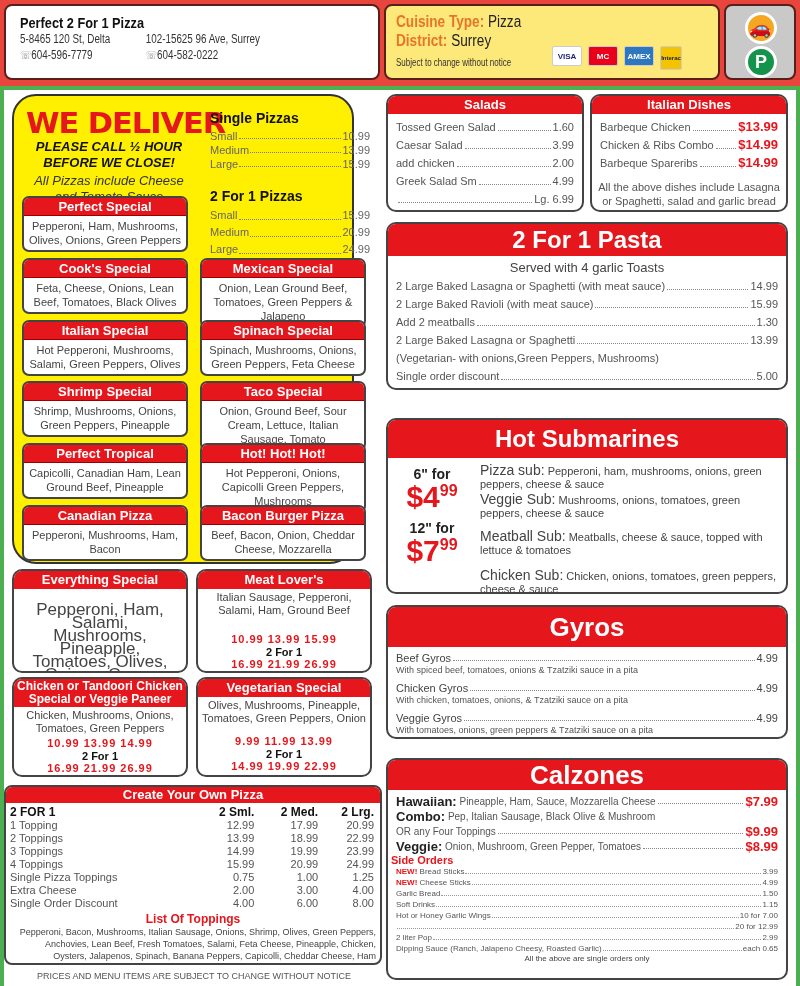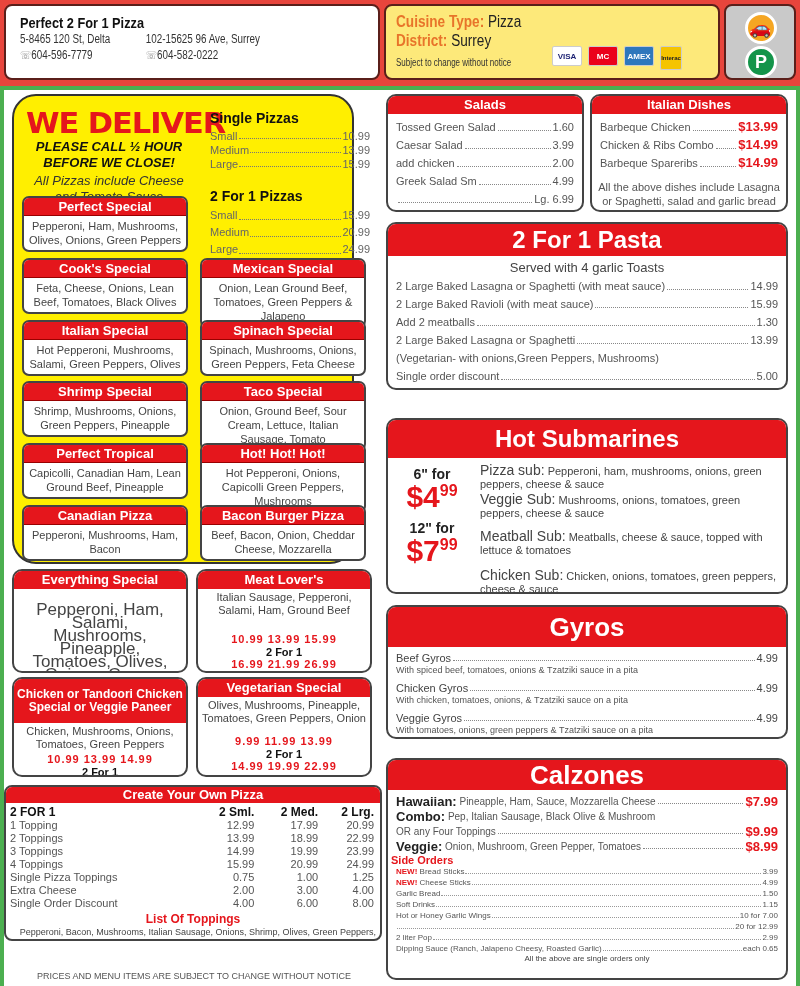--- a/index.html
+++ b/index.html
@@ -188,35 +188,35 @@
       <div class="pr">16.99   21.99   26.99</div>
   </div>
   <div class="box" style="left:192px;top:479px;width:176px;height:104px">
     <div class="t" style="font-size:13px;height:18px;line-height:18px">Meat Lover's</div>
     <div class="b" style="text-align:center;font-size:11px;color:#444;line-height:13px;padding:2px;height:44px">Italian Sausage, Pepperoni, Salami, Ham, Ground Beef</div>
     <div class="pr">10.99   13.99   15.99</div>
       <div class="pr2">2 For 1</div>
       <div class="pr">16.99   21.99   26.99</div>
   </div>
   <div class="box" style="left:8px;top:587px;width:176px;height:100px">
-    <div class="t" style="font-size:12px;line-height:13px;padding:9px 2px">Chicken or Tandoori Chicken Special or Veggie Paneer</div>
+    <div class="t" style="font-size:12px;line-height:13px;padding:1px 2px">Chicken or Tandoori Chicken Special or Veggie Paneer</div>
     <div class="b" style="text-align:center;font-size:11px;color:#444;line-height:13px;padding:2px">Chicken, Mushrooms, Onions, Tomatoes, Green Peppers</div>
     <div class="pr">10.99   13.99   14.99</div>
       <div class="pr2">2 For 1</div>
       <div class="pr">16.99   21.99   26.99</div>
   </div>
   <div class="box" style="left:192px;top:587px;width:176px;height:100px">
     <div class="t" style="font-size:13px;height:18px;line-height:18px">Vegetarian Special</div>
     <div class="b" style="text-align:center;font-size:11px;color:#444;line-height:13px;padding:2px;height:38px">Olives, Mushrooms, Pineapple, Tomatoes, Green Peppers, Onion</div>
     <div class="pr">9.99   11.99   13.99</div>
       <div class="pr2">2 For 1</div>
       <div class="pr">14.99   19.99   22.99</div>
   </div>
 
-  <div class="box" style="left:0;top:695px;width:378px;height:156px;border-radius:8px">
+  <div class="box" style="left:0;top:695px;width:378px;height:180px;border-radius:8px">
     <div class="t" style="font-size:13px;height:16px;line-height:16px">Create Your Own Pizza</div>
     <div style="padding:2px 6px 0 4px">
       <table>
         <tbody>
             <tr>
               <th>2 FOR 1</th>
               <th>2 Sml.</th>
               <th>2 Med.</th>
               <th>2 Lrg.</th>
             </tr>

